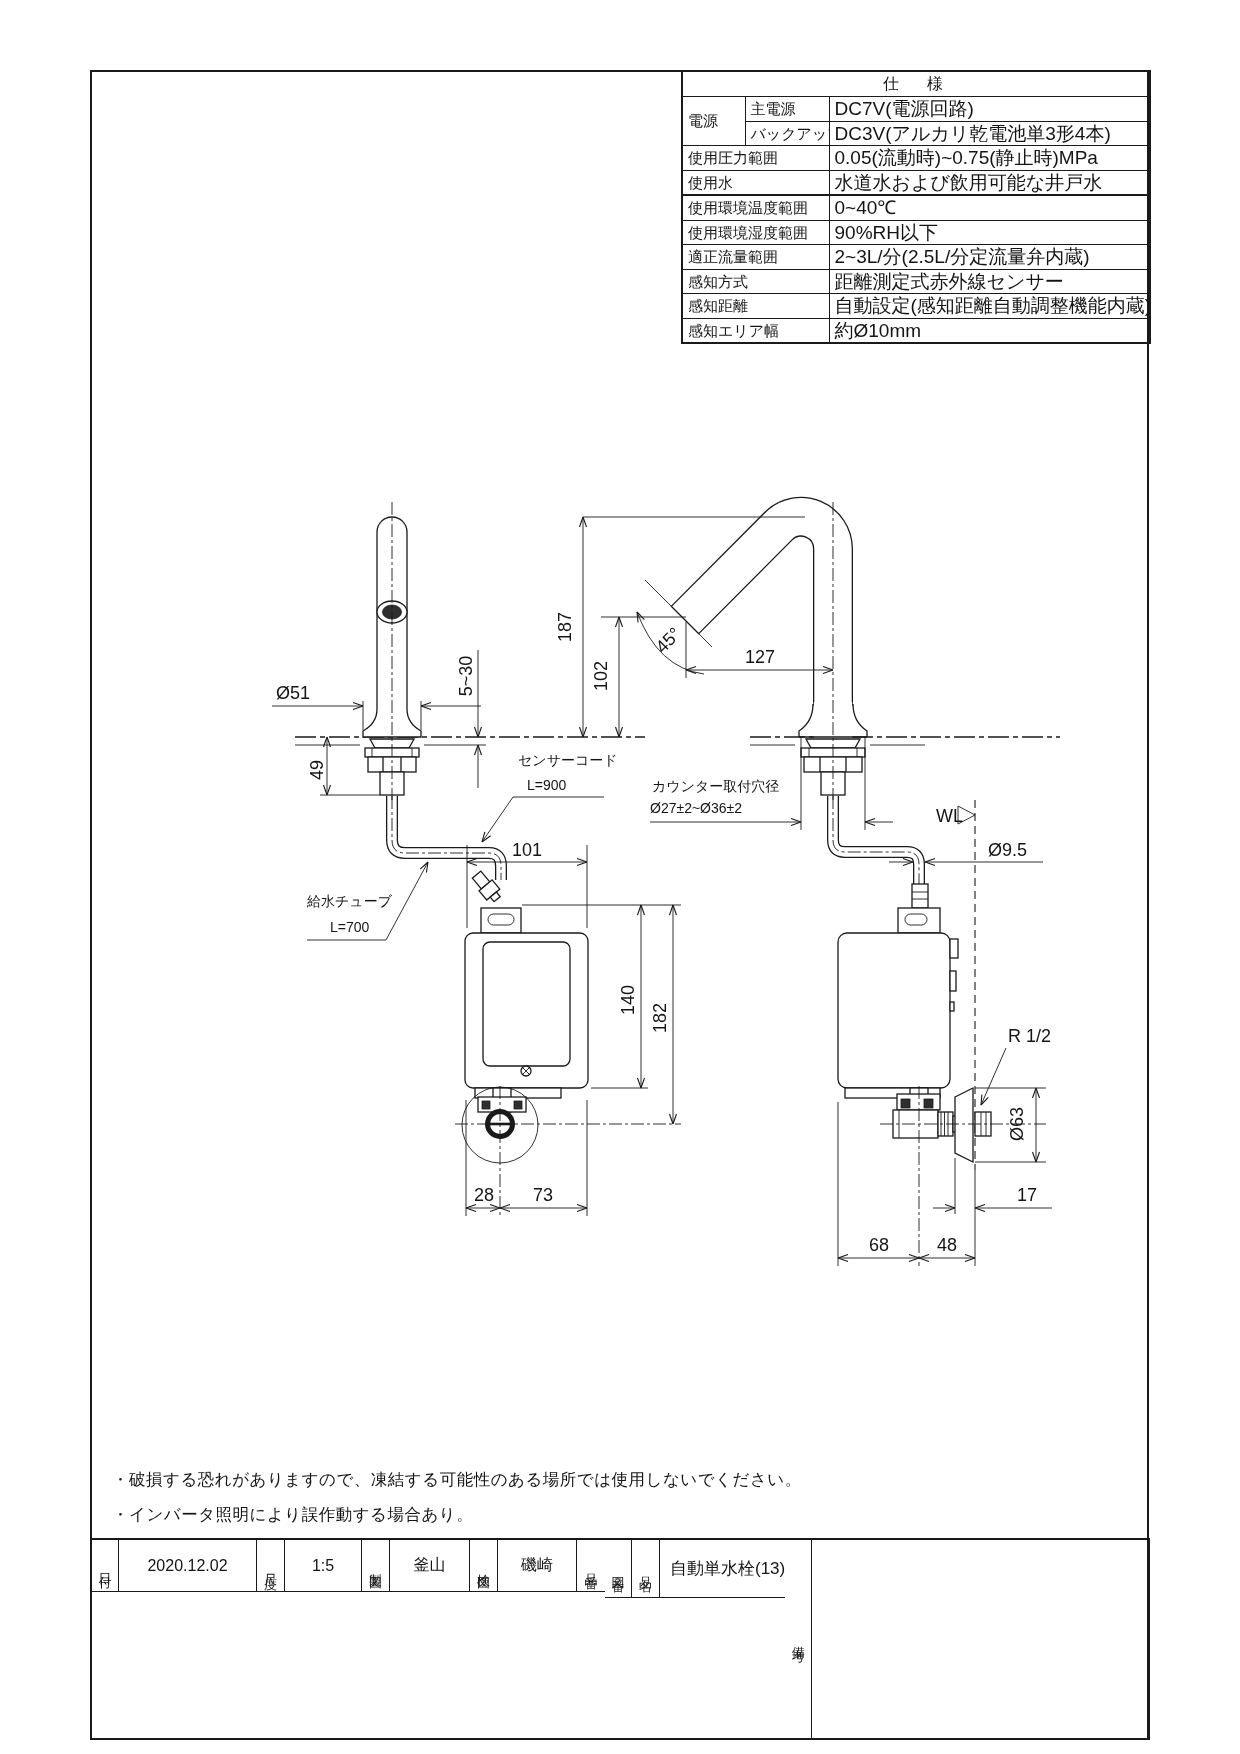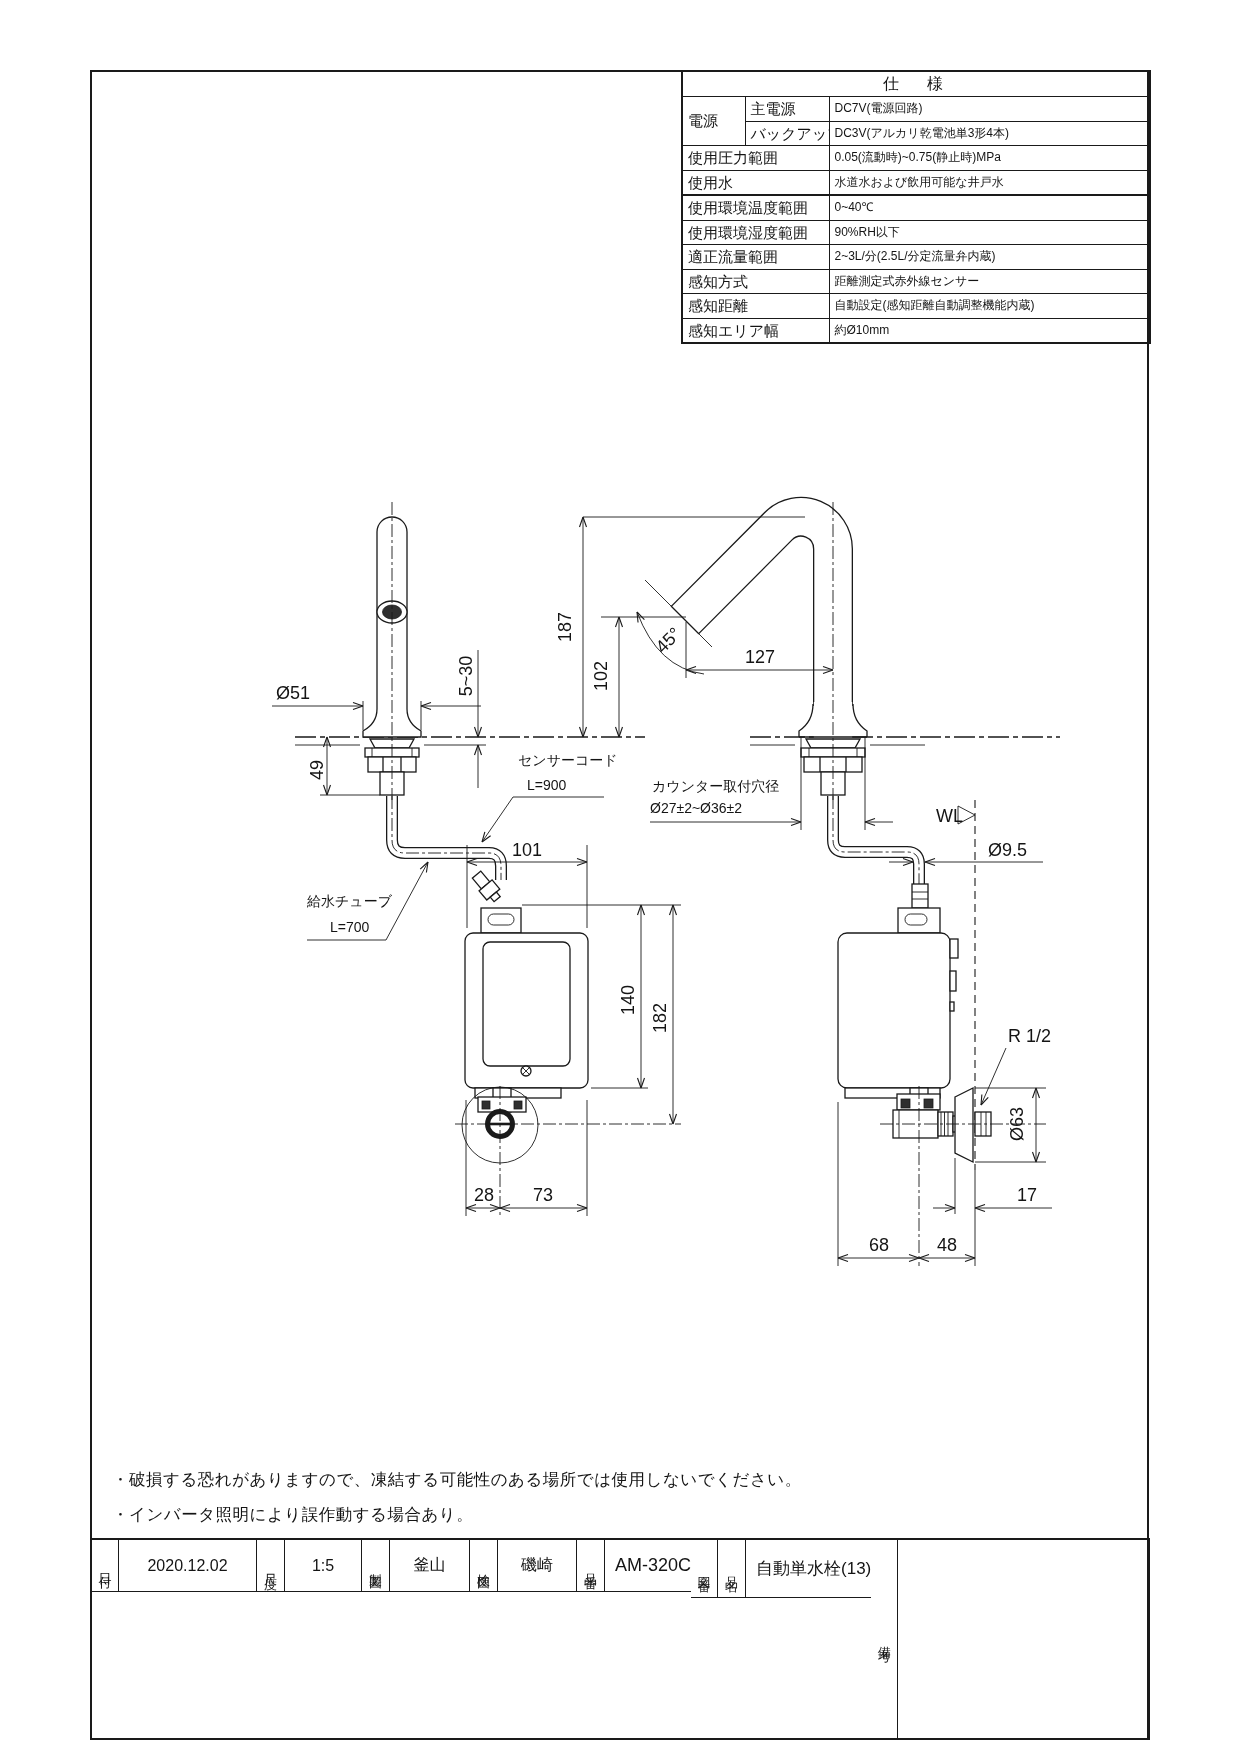--- a/index.html
+++ b/index.html
@@ -6,21 +6,21 @@
   .page{position:relative;width:1240px;height:1754px;background:#ffffff;overflow:hidden;
         font-family:"Liberation Sans",sans-serif;color:#141414;}
   .frame{position:absolute;left:90px;top:70px;width:1059px;height:1670px;
          border:2px solid #1a1a1a;box-sizing:border-box;}
   
   table.spec{position:absolute;left:681px;top:70px;width:468px;border-collapse:collapse;
              table-layout:fixed;border:2px solid #1a1a1a;}
   table.spec td{border:1px solid #1a1a1a;padding:0 0 0 5px;white-space:nowrap;overflow:hidden;
                 height:23.5px;font-size:15px;line-height:23.5px;}
   table.spec tr.hdr td{height:24px;text-align:center;padding:0;font-size:16px;letter-spacing:6px;}
-  table.spec td.val{font-size:12px;}
+  table.spec td.val{font-size:19px;}
   table.spec tr.thick td{border-bottom:2px solid #1a1a1a;}
   
   .notes{position:absolute;left:112px;top:1430px;font-size:16.5px;line-height:35px;letter-spacing:.5px;margin-top:32px;}
   
   .tblock{position:absolute;left:90px;top:1538px;width:1060px;height:202px;box-sizing:border-box;
           border:2px solid #1a1a1a;display:flex;flex-direction:row;}
   .trow{display:flex;box-sizing:border-box;border-bottom:1px solid #1a1a1a;}
   .trow:last-child{border-bottom:none;}
   .tc{box-sizing:border-box;border-right:1px solid #1a1a1a;display:flex;align-items:center;
       overflow:hidden;white-space:nowrap;}
@@ -385,21 +385,20 @@
           <span class="vlab">製図</span>
         </div>
       <div class="tc cen f16" style="width:80px">釜山</div>
       <div class="tc" style="width:28px">
           <span class="vlab">検図</span>
         </div>
       <div class="tc cen f16" style="width:79px">磯崎</div>
       <div class="tc" style="width:28px">
           <span class="vlab">品番</span>
         </div>
-      <div class="tc lft f18" style="flex:1">AM-320C</div>
     </div>
     <div class="trow" style="height:58px">
       <div class="tc" style="width:27px">
           <span class="vlab">図番</span>
         </div>
       <div class="tc" style="width:28px">
           <span class="vlab">品名</span>
         </div>
       <div class="tc lft f17" style="flex:1">自動単水栓(13)</div>
     </div>

